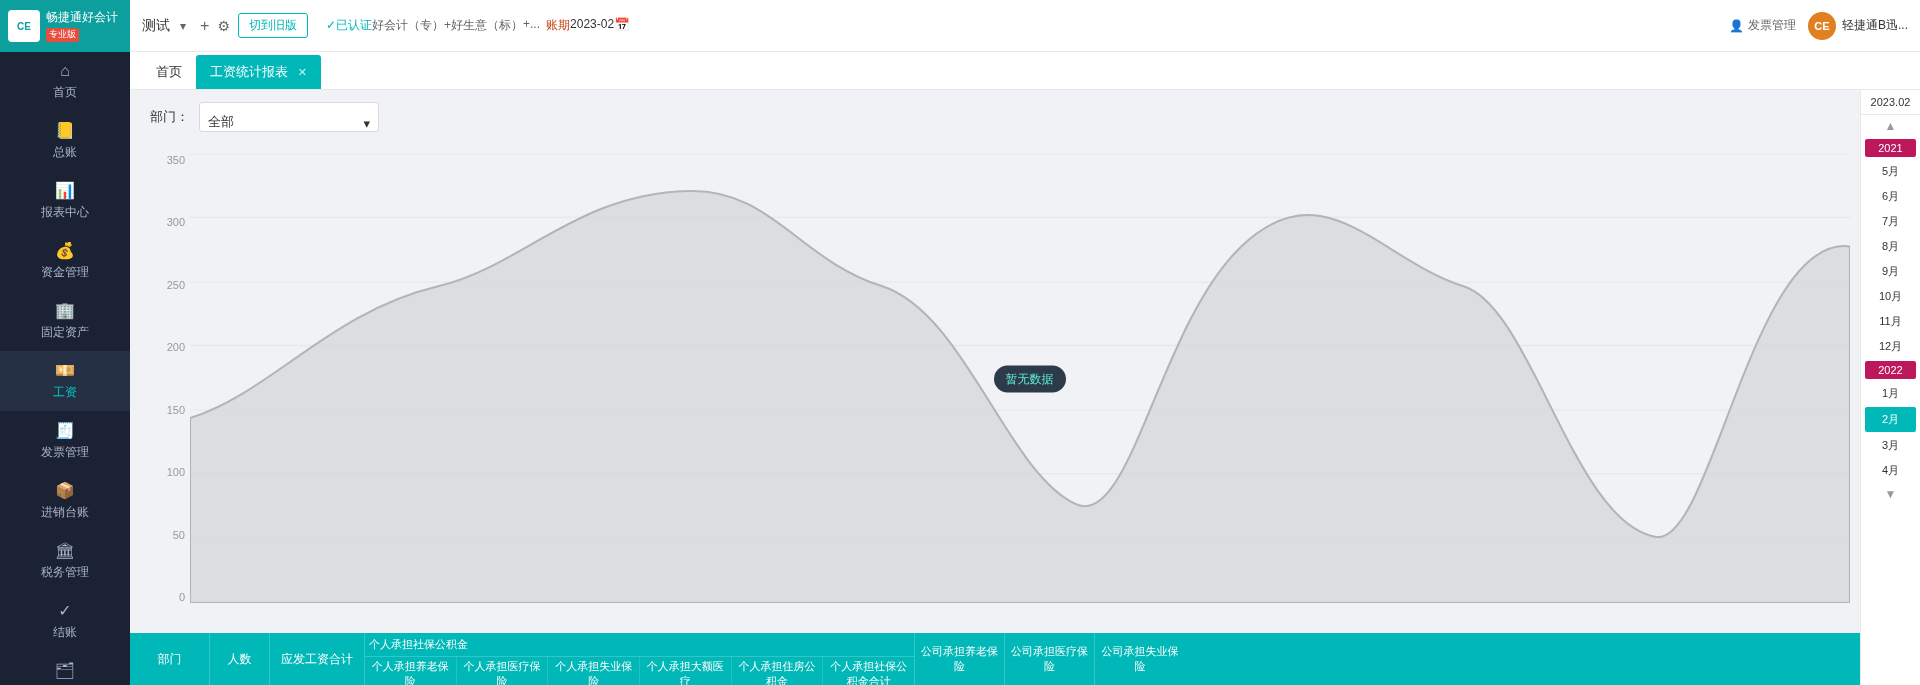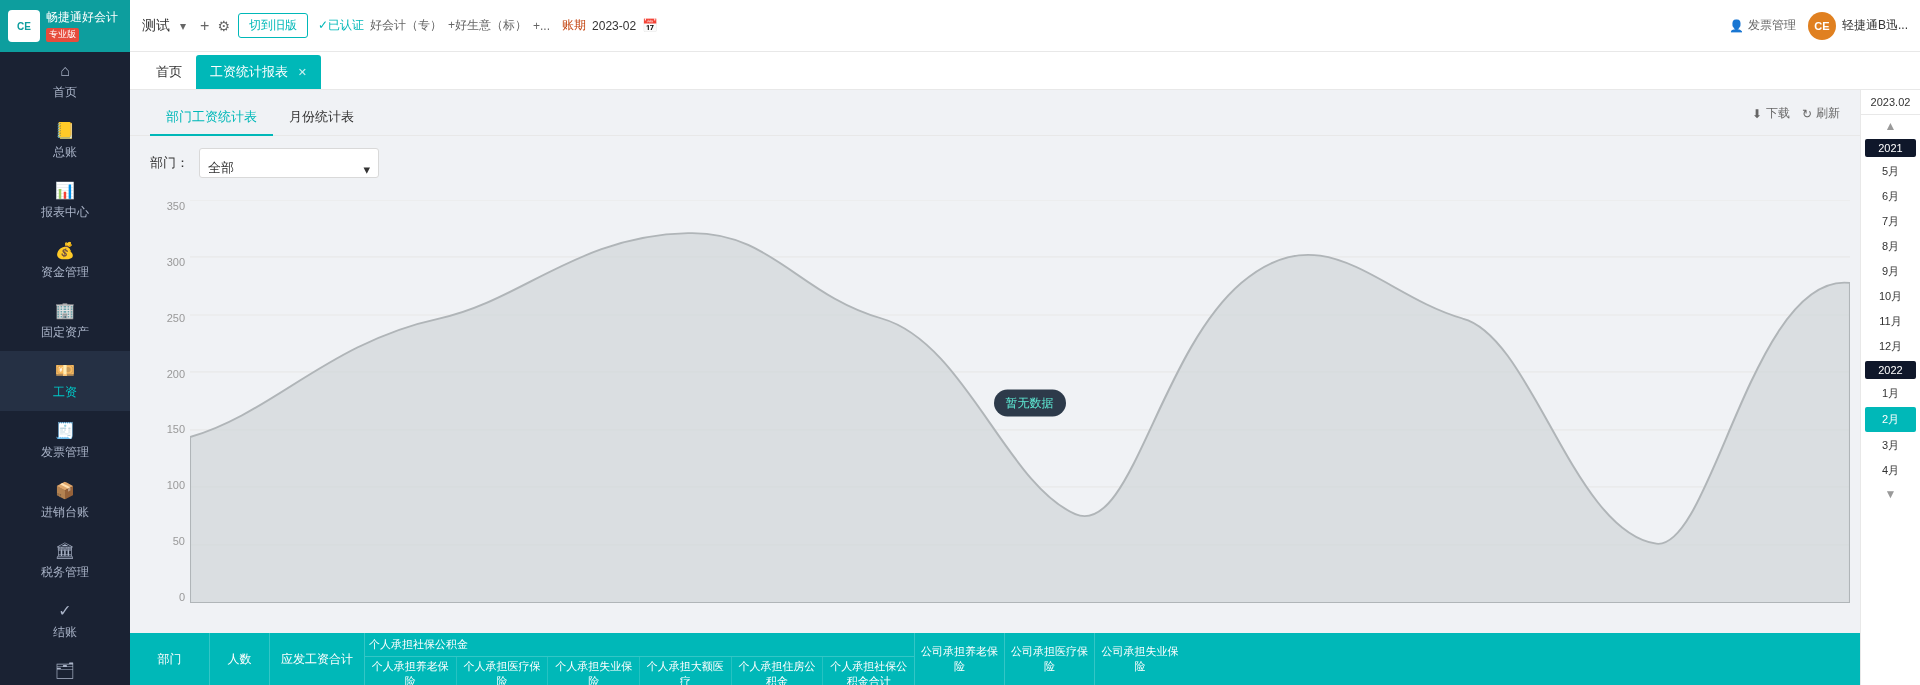--- a/index.html
+++ b/index.html
@@ -68,21 +68,21 @@
     .topbar-actions { display: flex; align-items: center; gap: 8px; margin-left: 4px; }
     .topbar-btn-old {
       border: 1px solid #00b8b8;
       color: #00b8b8;
       background: #fff;
       padding: 3px 10px;
       border-radius: 3px;
       font-size: 12px;
       cursor: pointer;
     }
-    .topbar-status { display: flex; align-items: center; gap: 6px; margin-left: 0; }
+    .topbar-status { display: flex; align-items: flex-start; margin-left: 8px; }
     .status-badge { color: #00b8b8; font-size: 12px; }
     .topbar-right { margin-left: auto; display: flex; align-items: center; gap: 12px; }
     .help-btn { color: #666; font-size: 12px; display: flex; align-items: center; gap: 4px; }
     .user-area { display: flex; align-items: center; gap: 6px; }
     .user-avatar { width: 28px; height: 28px; border-radius: 50%; background: #e08020; display: flex; align-items: center; justify-content: center; color: #fff; font-size: 11px; font-weight: bold; }
 
     
     .tabbar {
       background: #fff;
       border-bottom: 1px solid #e8e8e8;
@@ -271,21 +271,21 @@
       cursor: pointer;
     }
     .date-item {
       padding: 5px 3px;
       text-align: center;
       color: #333;
       cursor: pointer;
       font-size: 11px;
     }
     .date-item.active { background: #00b8b8; color: #fff; border-radius: 2px; margin: 1px 4px; }
-    .date-year { padding: 3px 4px; text-align: center; font-size: 11px; color: #fff; background: #0f172a; margin: 2px 4px; border-radius: 2px; }
+    .date-year { padding: 3px 4px; text-align: center; font-size: 11px; color: #fff; background: #be185d; margin: 2px 4px; border-radius: 2px; }
 
     .main-inner {
       display: flex;
       flex: 1;
       overflow: hidden;
     }
     .main-content-area {
       flex: 1;
       display: flex;
       flex-direction: column;
@@ -391,38 +391,20 @@
     </div>
     <div class="tab active">
       <span>工资统计报表</span>
       <span class="tab-close">✕</span>
     </div>
   </div>
 
   <div class="main-inner">
     <div class="main-content-area">
 
-      <div class="sub-tabs">
-        <div class="sub-tab active">
-          <span>部门工资统计表</span>
-        </div>
-        <div class="sub-tab">
-          <span>月份统计表</span>
-        </div>
-        <div class="sub-tab-actions">
-          <div class="action-btn">
-            <span>⬇</span>
-            <span>下载</span>
-          </div>
-          <div class="action-btn">
-            <span>↻</span>
-            <span>刷新</span>
-          </div>
-        </div>
-      </div>
 
       <div class="filter-bar">
         <span class="filter-label">部门：</span>
         <div class="filter-select">
           <span>全部</span>
           <span>▾</span>
         </div>
       </div>
 
       <div class="chart-container">

